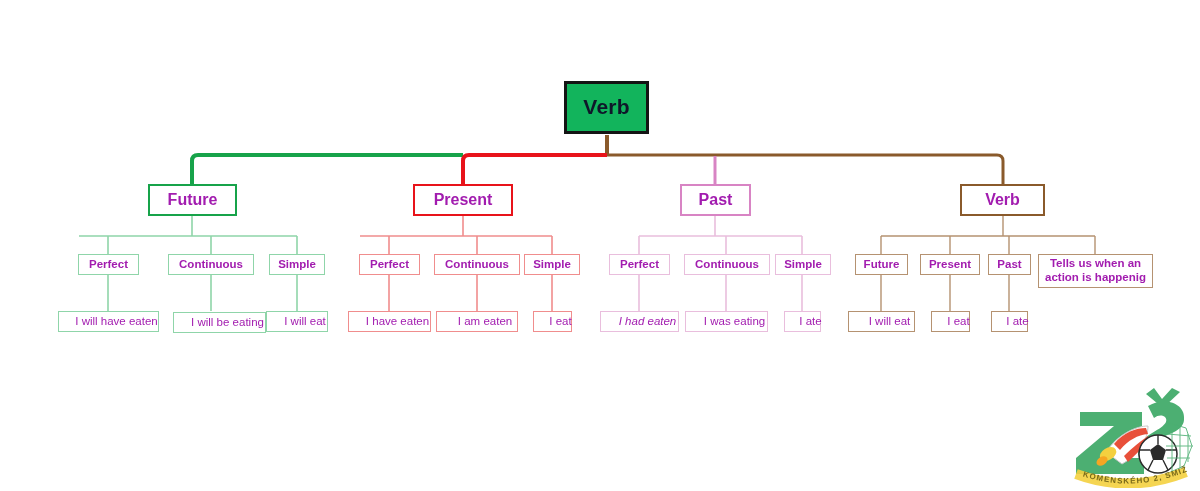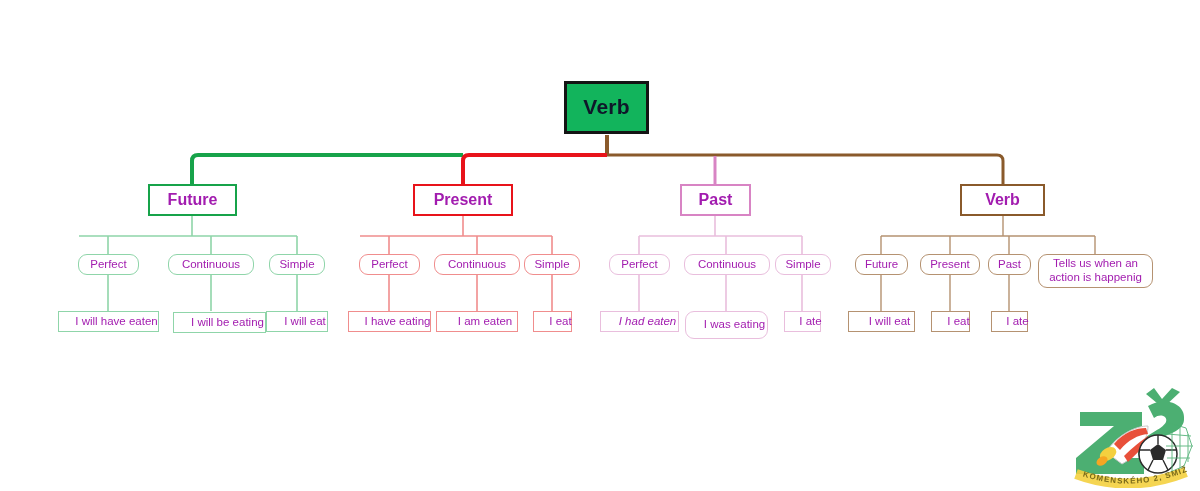--- a/index.html
+++ b/index.html
@@ -49,22 +49,21 @@
     border-width:2px;
     border-style:solid;
     font-size:16px;
     font-weight:bold;
   }
   
   .node.lvl3{
     border-width:1px;
     border-style:solid;
     font-size:11.5px;
-    font-weight:normal;
-    border-radius:9px;
+    font-weight:bold;
   }
   
   .node.lvl4{
     border-width:1px;
     border-style:solid;
     font-size:11.5px;
     font-weight:normal;
     padding-left:16px;
   }
   .node.multiline{ white-space:normal; padding:6px 6px; }
@@ -126,30 +125,30 @@
   <div class="node lvl3" style="left:269px; top:254px; width:56px; height:21px; border-color:#8fd5a9;">Simple</div>
 
   <div class="node lvl4" style="left:58px; top:311px; width:101px; height:21px; border-color:#8fd5a9;">I will have eaten</div>
   <div class="node lvl4" style="left:165px; top:312px; width:93px; height:21px; border-color:#8fd5a9;margin-left:8px;">I will be eating</div>
   <div class="node lvl4" style="left:266px; top:311px; width:62px; height:21px; border-color:#8fd5a9;">I will eat</div>
 
   <div class="node lvl3" style="left:359px; top:254px; width:61px; height:21px; border-color:#f08d8d;">Perfect</div>
   <div class="node lvl3" style="left:434px; top:254px; width:86px; height:21px; border-color:#f08d8d;">Continuous</div>
   <div class="node lvl3" style="left:524px; top:254px; width:56px; height:21px; border-color:#f08d8d;">Simple</div>
 
-  <div class="node lvl4" style="left:348px; top:311px; width:83px; height:21px; border-color:#f08d8d;">I have eating</div>
+  <div class="node lvl4" style="left:348px; top:311px; width:83px; height:21px; border-color:#f08d8d;">I have eaten</div>
   <div class="node lvl4" style="left:436px; top:311px; width:82px; height:21px; border-color:#f08d8d;">I am eaten</div>
   <div class="node lvl4" style="left:533px; top:311px; width:39px; height:21px; border-color:#f08d8d;">I eat</div>
 
   <div class="node lvl3" style="left:609px; top:254px; width:61px; height:21px; border-color:#e9bedd;">Perfect</div>
   <div class="node lvl3" style="left:684px; top:254px; width:86px; height:21px; border-color:#e9bedd;">Continuous</div>
   <div class="node lvl3" style="left:775px; top:254px; width:56px; height:21px; border-color:#e9bedd;">Simple</div>
 
   <div class="node lvl4" style="left:600px; top:311px; width:79px; height:21px; border-color:#e9bedd;font-style:italic;">I had eaten</div>
-  <div class="node lvl4" style="left:685px; top:311px; width:83px; height:28px; border-color:#e9bedd;border-radius:9px;">I was eating</div>
+  <div class="node lvl4" style="left:685px; top:311px; width:83px; height:21px; border-color:#e9bedd;">I was eating</div>
   <div class="node lvl4" style="left:784px; top:311px; width:37px; height:21px; border-color:#e9bedd;">I ate</div>
 
   <div class="node lvl3" style="left:855px; top:254px; width:53px; height:21px; border-color:#b59271;">Future</div>
   <div class="node lvl3" style="left:920px; top:254px; width:60px; height:21px; border-color:#b59271;">Present</div>
   <div class="node lvl3" style="left:988px; top:254px; width:43px; height:21px; border-color:#b59271;">Past</div>
   <div class="node lvl3 multiline" style="left:1038px; top:254px; width:115px; height:34px; border-color:#b59271;">Tells us when an action is happenig</div>
 
   <div class="node lvl4" style="left:848px; top:311px; width:67px; height:21px; border-color:#b59271;">I will eat</div>
   <div class="node lvl4" style="left:931px; top:311px; width:39px; height:21px; border-color:#b59271;">I eat</div>
   <div class="node lvl4" style="left:991px; top:311px; width:37px; height:21px; border-color:#b59271;">I ate</div>

